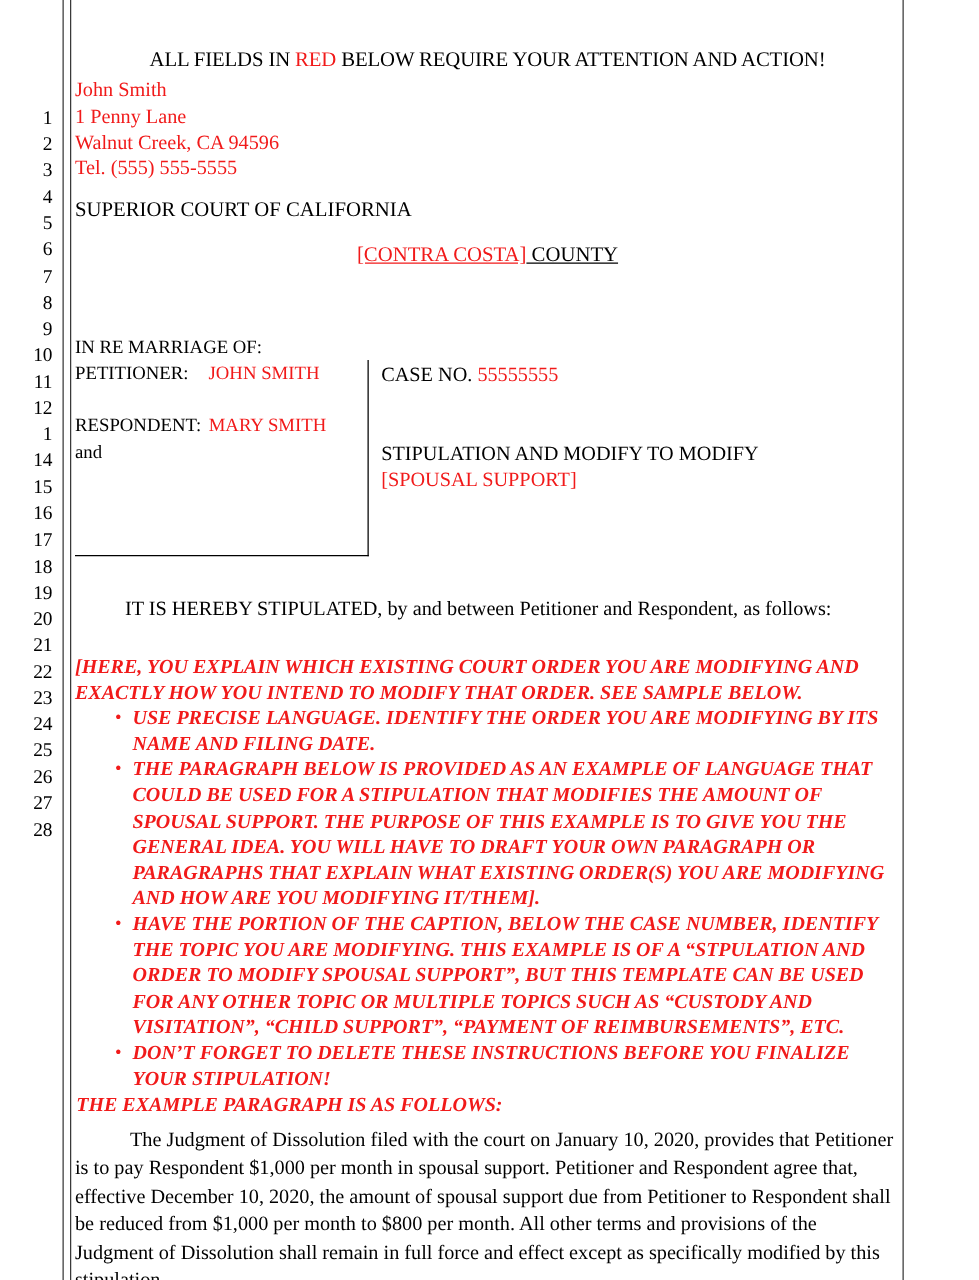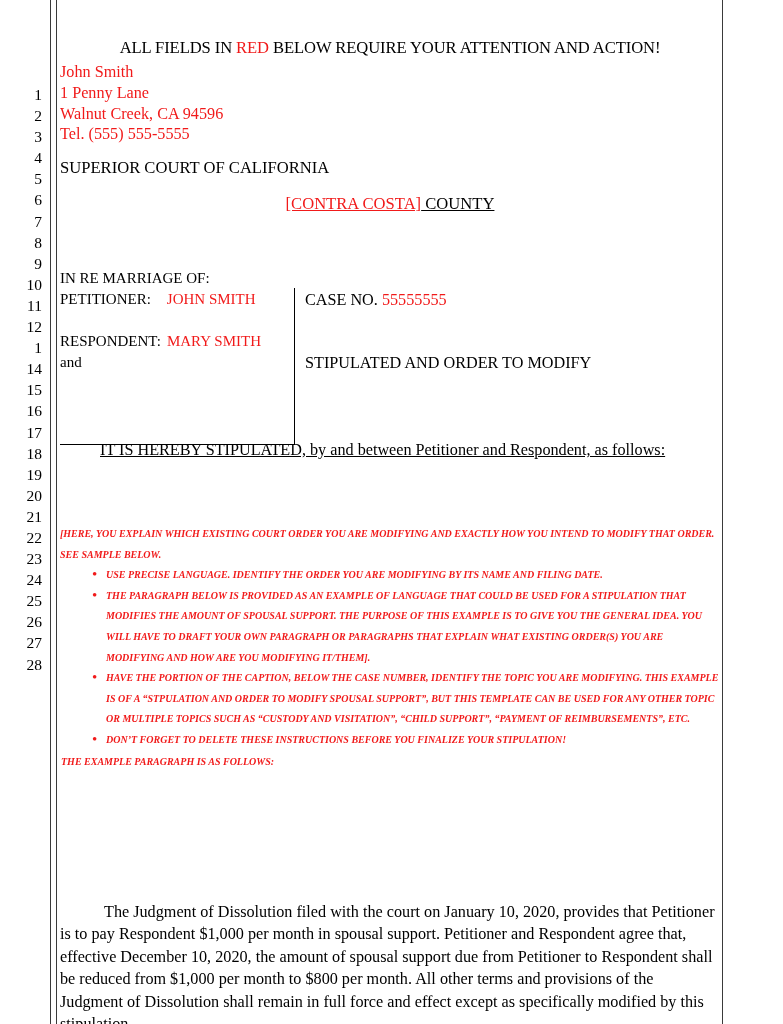--- a/index.html
+++ b/index.html
@@ -134,38 +134,37 @@
   .cap-gap { display: block; height: 21.1px; }
   .pet-name { color: #f11a1a; padding-left: 16px; }
   .resp-name { color: #f11a1a; padding-left: 6px; }
   .case-no-val { color: #f11a1a; }
   .stip-title { margin-top: 42px; }
   .stip-sub { color: #f11a1a; }
 
   
   .stipulated {
     position: absolute;
-    top: 441px;
+    top: 478px;
     left: 0;
     width: 660px;
     font-size: 16.2px;
     text-indent: 40px;
-    text-decoration: underline;
   }
 
   
   .instructions {
     position: absolute;
     top: 524px;
     left: 0;
     width: 660px;
     color: #f11a1a;
     font-style: italic;
     font-weight: bold;
-    font-size: 10px;
+    font-size: 16px;
     line-height: 20.6px;
   }
   .instr-intro { margin: 0; }
   .instr-list {
     margin: 0;
     padding-left: 34px;
     list-style: none;
     font-family: Liberation Serif, serif;
   }
   .instr-list li {
@@ -263,21 +262,22 @@
       <div class="cap-left">
         <div class="cap-row">IN RE MARRIAGE OF:</div>
         <div class="cap-row"><span>PETITIONER:</span><span class="pet-name">JOHN SMITH</span></div>
         <span class="cap-gap"></span>
         <div class="cap-row"><span>RESPONDENT:</span><span class="resp-name">MARY SMITH</span></div>
         <div class="cap-row">and</div>
       </div>
 
       <div class="cap-right">
         <div class="cap-row"><span>CASE NO.</span> <span class="case-no-val">55555555</span></div>
-        <div class="cap-row stip-title">STIPULATED AND ORDER TO MODIFY</div>
+        <div class="cap-row stip-title">STIPULATION AND MODIFY TO MODIFY</div>
+        <div class="cap-row stip-sub">[SPOUSAL SUPPORT]</div>
       </div>
     </div>
 
     <div class="stipulated">IT IS HEREBY STIPULATED, by and between Petitioner and Respondent, as follows:</div>
 
     <div class="instructions">
       <p class="instr-intro">[HERE, YOU EXPLAIN WHICH EXISTING COURT ORDER YOU ARE MODIFYING AND EXACTLY HOW YOU INTEND TO MODIFY THAT ORDER. SEE SAMPLE BELOW.</p>
       <ul class="instr-list" id="instrList">
           <li>USE PRECISE LANGUAGE. IDENTIFY THE ORDER YOU ARE MODIFYING BY ITS NAME AND FILING DATE.</li>
           <li>THE PARAGRAPH BELOW IS PROVIDED AS AN EXAMPLE OF LANGUAGE THAT COULD BE USED FOR A STIPULATION THAT MODIFIES THE AMOUNT OF SPOUSAL SUPPORT. THE PURPOSE OF THIS EXAMPLE IS TO GIVE YOU THE GENERAL IDEA. YOU WILL HAVE TO DRAFT YOUR OWN PARAGRAPH OR PARAGRAPHS THAT EXPLAIN WHAT EXISTING ORDER(S) YOU ARE MODIFYING AND HOW ARE YOU MODIFYING IT/THEM].</li>

